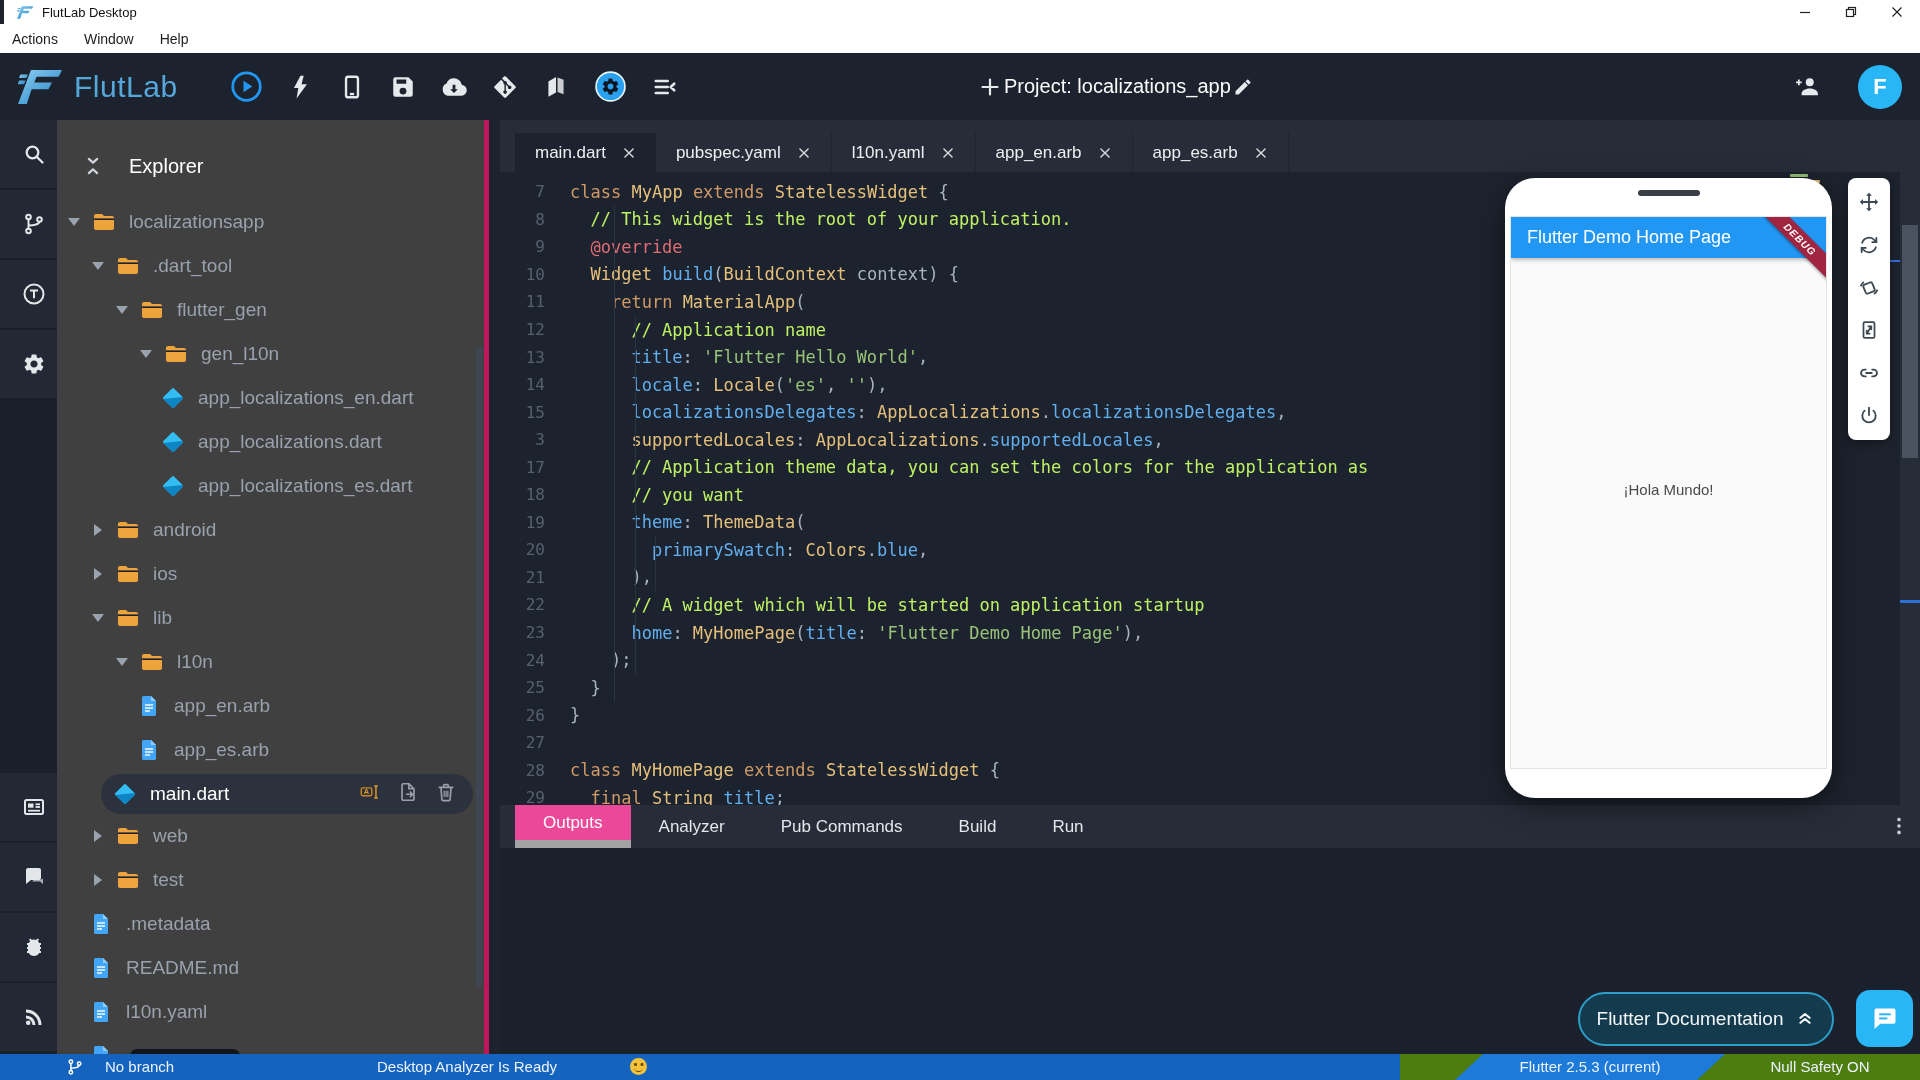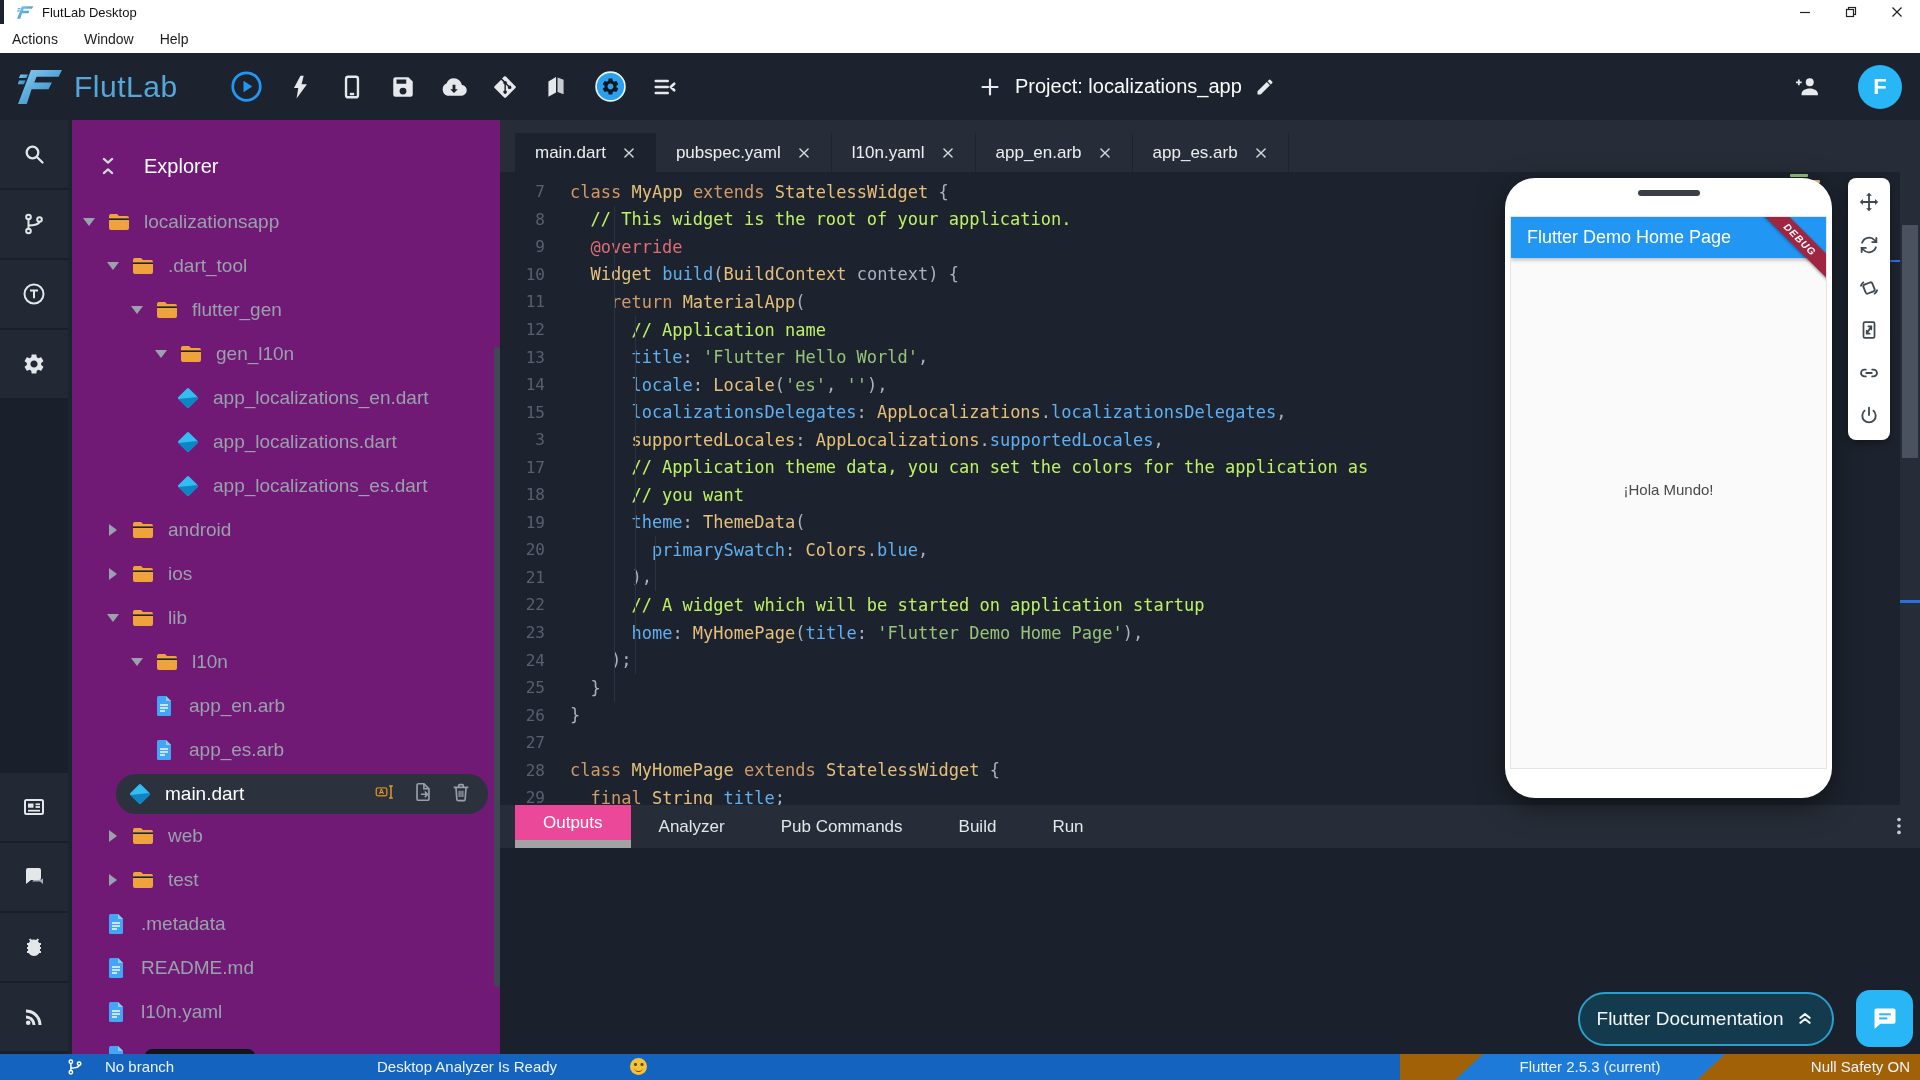--- a/index.html
+++ b/index.html
@@ -22,35 +22,35 @@
 
   
   #toolbar{position:absolute;left:0;top:53px;width:1920px;height:67px;background:#1d232e;display:flex;align-items:center}
   #brand{display:flex;align-items:center;margin-left:18px;width:200px}
   #brand .logo{width:46px;height:38px;margin-right:10px}
   #brand .brand-text{font-size:30px;color:#55a7da;letter-spacing:.5px;font-weight:500}
   #tb-icons{display:flex;align-items:center;gap:25px;margin-left:12px}
   .tb-btn{color:#e6e9ec;display:flex;align-items:center;justify-content:center}
   .tb-btn .icon{width:26px;height:26px}
   .tb-btn.big .icon{width:33px;height:33px}
-  #project-group{position:absolute;left:978px;top:0;height:67px;display:flex;align-items:center;gap:13px;color:#fff}
+  #project-group{position:absolute;left:978px;top:0;height:67px;display:flex;align-items:center;gap:2px;color:#fff}
   #project-group .icon{width:24px;height:24px;color:#e8ebee}
   #project-group .pencil{width:20px;height:20px}
   #project-title{font-size:20px;color:#fbfbfc}
   #tb-right{position:absolute;right:18px;top:0;height:67px;display:flex;align-items:center;gap:36px}
   #tb-right .adduser{width:28px;height:28px;color:#e8ebee}
   #avatar{width:44px;height:44px;border-radius:50%;background:#29b6f6;color:#fff;font-size:22px;font-weight:bold;display:flex;align-items:center;justify-content:center}
 
   
   #rail{position:absolute;left:0;top:120px;width:68px;height:934px;background:#19202b}
   .rail-cell{position:absolute;left:0;width:68px;height:68px;background:#222834;display:flex;align-items:center;justify-content:center;color:#e4e7ea}
   .rail-cell .icon{width:24px;height:24px}
 
   
-  #explorer{position:absolute;left:72px;top:120px;width:432px;height:934px;background:#701a75;overflow:hidden;border-right:2px solid #be185d}
+  #explorer{position:absolute;left:57px;top:120px;width:432px;height:934px;background:#404040;overflow:hidden;border-right:5px solid #be185d}
   #explorer-header{position:absolute;left:0;top:26px;height:40px;display:flex;align-items:center;padding-left:26px;gap:26px}
   #explorer-header .icon{width:20px;height:20px;color:#d2d6db}
   #explorer-title{font-size:20px;color:#fff}
   #tree{position:absolute;left:0;top:80px;width:432px}
   .trow{height:44px;display:flex;align-items:center;color:#99a1ad;font-size:19px}
   .trow .arw-box{width:18px;display:flex;justify-content:center;margin-right:9px}
   .arw-d{width:0;height:0;border-left:6px solid transparent;border-right:6px solid transparent;border-top:8px solid #9aa2ae}
   .arw-r{width:0;height:0;border-top:6px solid transparent;border-bottom:6px solid transparent;border-left:8px solid #9aa2ae}
   .trow .ficon{width:24px;height:24px;margin-right:13px;flex:none}
   .trow .tlabel{white-space:nowrap}
@@ -109,24 +109,24 @@
   #fab-chat .icon{width:28px;height:28px}
 
   
   #statusbar{position:absolute;left:0;top:1054px;width:1920px;height:26px;background:#1463bf;z-index:10;color:#ecf3fe;font-size:15px}
   #sb-branch-icon{position:absolute;left:66px;top:4px;width:18px;height:18px;color:#fff}
   #sb-branch{position:absolute;left:105px;top:4px}
   #sb-msg{position:absolute;left:377px;top:4px}
   #sb-smiley{position:absolute;left:630px;top:4px;width:17px;height:17px;border-radius:50%;background:#f5c33b}
   #sb-smiley::before{content:"";position:absolute;left:4px;top:5px;width:2.5px;height:2.5px;border-radius:50%;background:#6b4a00;box-shadow:6.5px 0 0 #6b4a00}
   #sb-smiley::after{content:"";position:absolute;left:4px;top:8px;width:9px;height:5px;border-radius:0 0 9px 9px;border-bottom:1.8px solid #6b4a00}
-  #sb-right{position:absolute;left:1400px;top:0;width:520px;height:26px;background:#a16207}
+  #sb-right{position:absolute;left:1400px;top:0;width:520px;height:26px;background:#4d7c0f}
   #sb-flutter-seg{position:absolute;left:55px;top:0;width:270px;height:26px;background:#1d7ad8;clip-path:polygon(28px 0,100% 0,calc(100% - 28px) 100%,0 100%)}
   #sb-flutter{position:absolute;left:60px;top:4px;width:260px;text-align:center}
-  #sb-null{position:absolute;left:330px;top:4px;width:180px;text-align:right}
+  #sb-null{position:absolute;left:330px;top:4px;width:180px;text-align:center}
 </style>
 </head>
 <body>
 
 <div id="titlebar">
   <span class="icon mini-logo">
       <svg viewBox="0 0 46 38">
         <defs>
           <linearGradient id="flg" x1="0" y1="0" x2="1" y2="1">
             <stop offset="0" stop-color="#8fd0f2"></stop>

